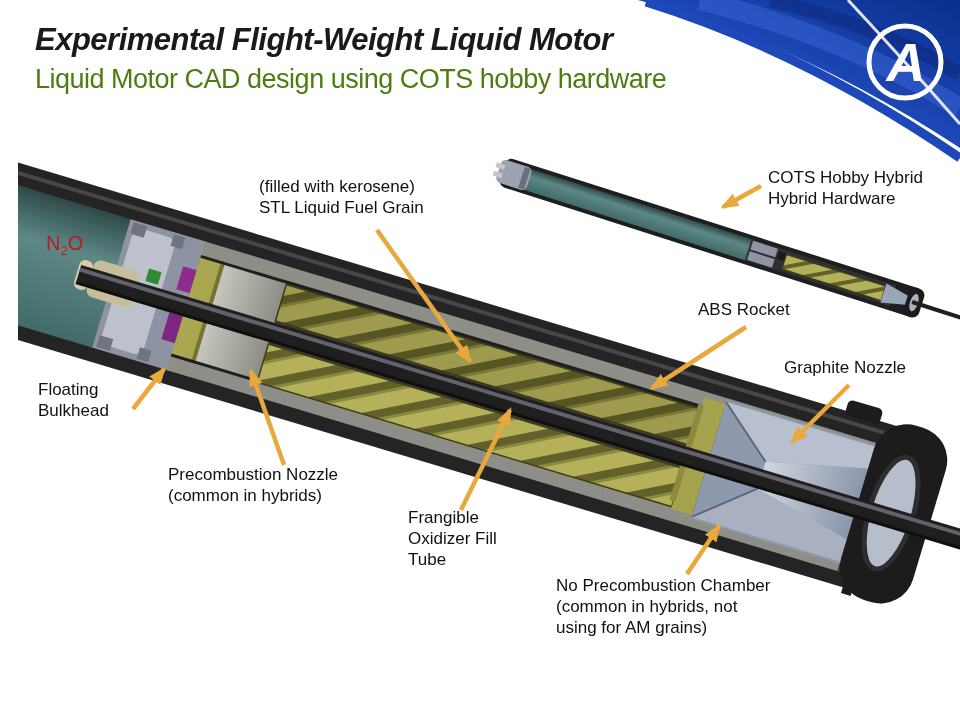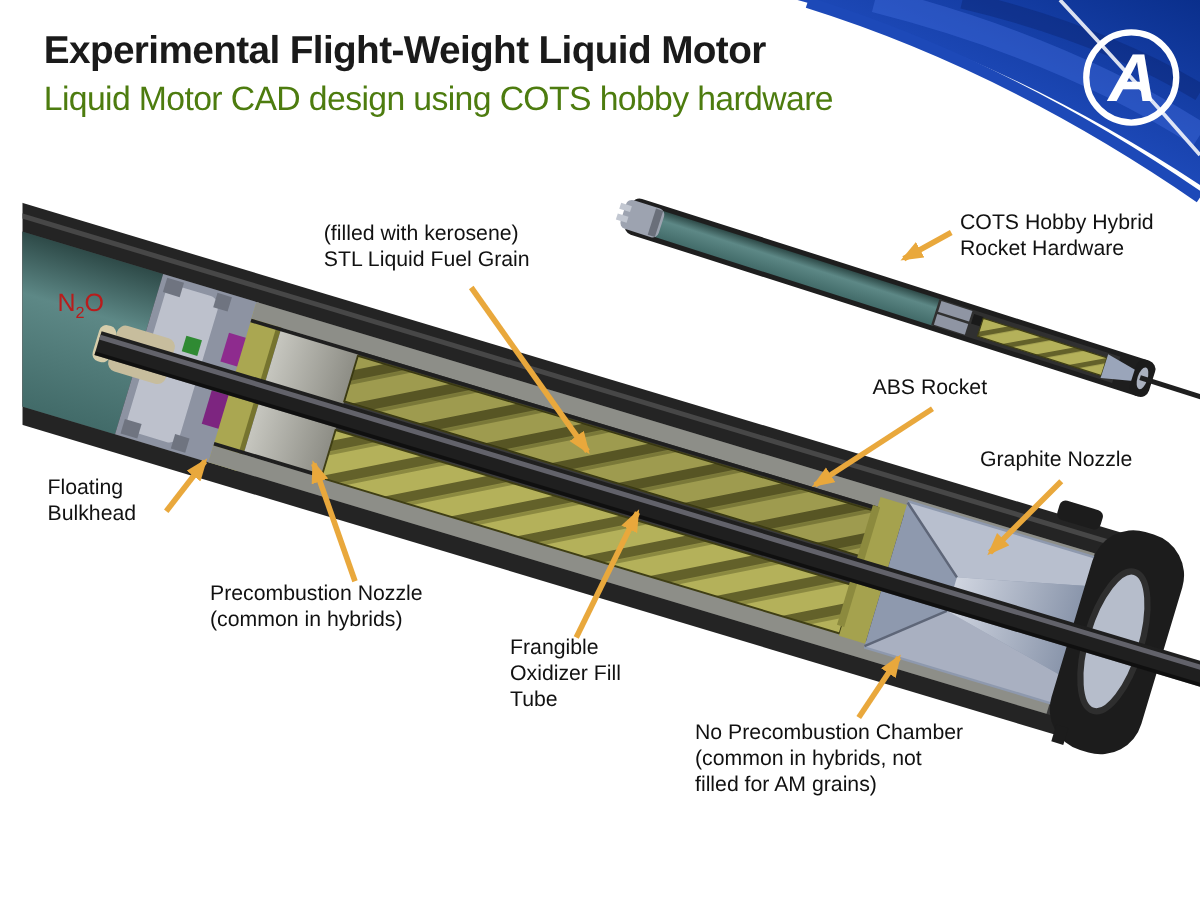--- a/index.html
+++ b/index.html
@@ -2,21 +2,21 @@
 <html><head>
 <meta charset="utf-8">
 <style>
   html,body{margin:0;padding:0;}
   body{
     width:960px;height:720px;position:relative;overflow:hidden;
     background:#ffffff;font-family:"Liberation Sans",sans-serif;
   }
   .header{position:absolute;left:35px;top:22px;z-index:5;}
   .title{
-    margin:0;font-size:31px;font-weight:bold;
+    margin:0;font-size:31px;font-weight:bold;font-style:italic;
     color:#1a1a1a;letter-spacing:-0.5px;white-space:nowrap;
   }
   .subtitle{
     margin:6px 0 0 0;font-size:27px;font-weight:normal;
     color:#4d7c0f;letter-spacing:-0.5px;white-space:nowrap;
   }
   svg{position:absolute;left:0;top:0;}
   .lbl{
     position:absolute;z-index:6;font-size:17px;line-height:21px;
     color:#111;white-space:nowrap;
@@ -182,21 +182,21 @@
 
 <div class="lbl n2o" style="left:46px;top:233px"><span>N</span><sub>2</sub><span>O</span></div>
 
 <div class="lbl" style="left:259px;top:176px">
   <div>(filled with kerosene)</div>
   <div>STL Liquid Fuel Grain</div>
 </div>
 
 <div class="lbl" style="left:768px;top:167px">
   <div>COTS Hobby Hybrid</div>
-  <div>Rocket Hardware</div>
+  <div>Hybrid Hardware</div>
 </div>
 
 <div class="lbl" style="left:698px;top:299px">
   <div>ABS Rocket</div>
 </div>
 
 <div class="lbl" style="left:784px;top:357px">
   <div>Graphite Nozzle</div>
 </div>
 
@@ -212,14 +212,14 @@
 
 <div class="lbl" style="left:408px;top:507px">
   <div>Frangible</div>
   <div>Oxidizer Fill</div>
   <div>Tube</div>
 </div>
 
 <div class="lbl" style="left:556px;top:575px">
   <div>No Precombustion Chamber</div>
   <div>(common in hybrids, not</div>
-  <div>filled for AM grains)</div>
+  <div>using for AM grains)</div>
 </div>
 
 </body></html>

